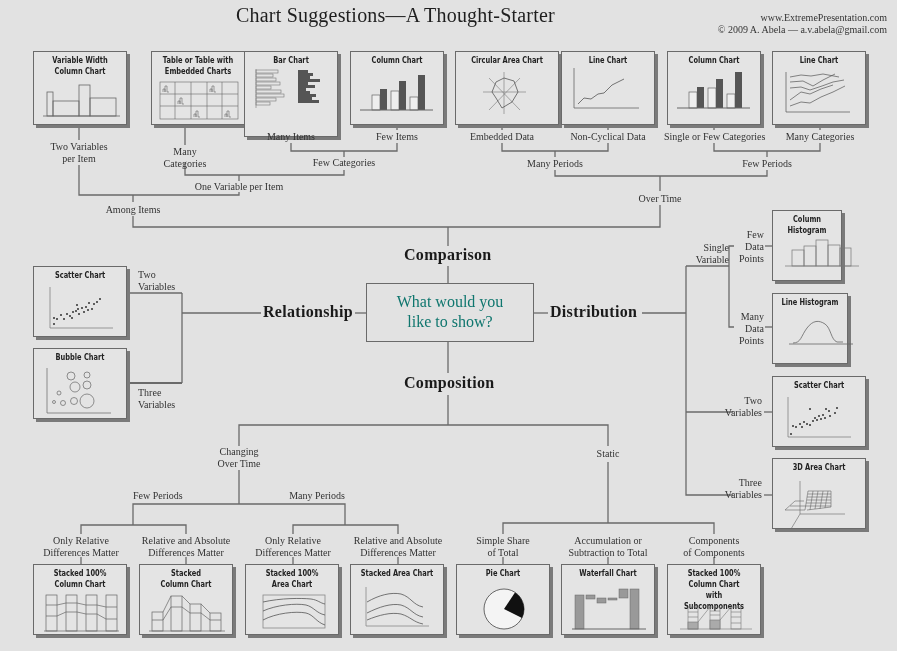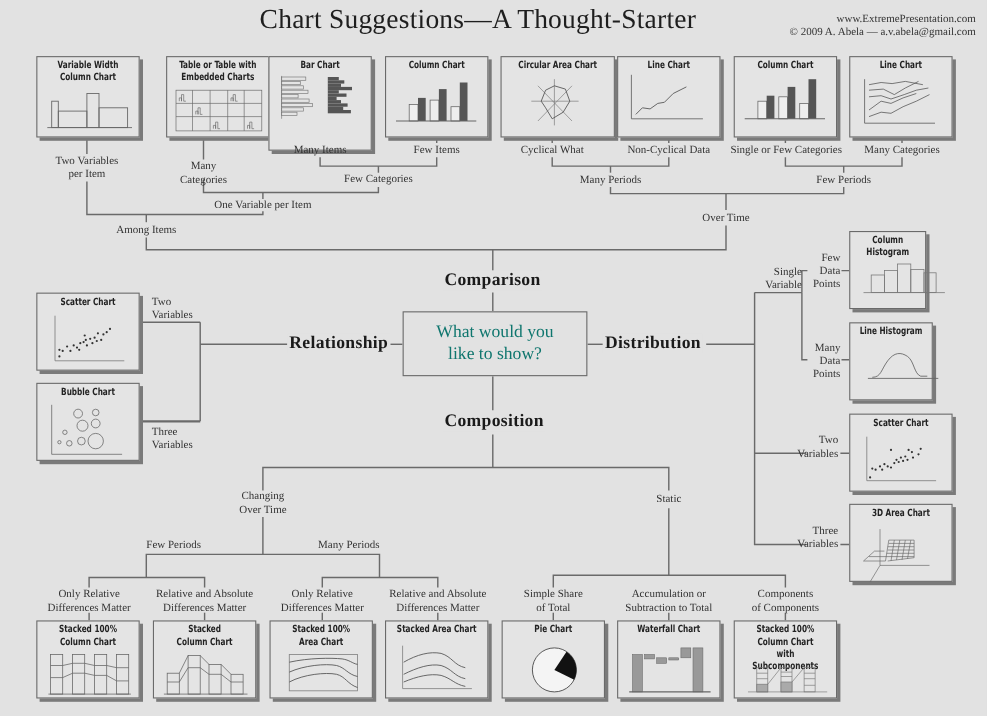--- a/index.html
+++ b/index.html
@@ -1,20 +1,20 @@
 <!DOCTYPE html>
 <html><head>
 <meta charset="utf-8">
 <style>
   html, body { margin:0; padding:0; }
   body { width:897px; height:651px; background:#e2e2e2; position:relative; overflow:hidden;
          font-family:"Liberation Serif","DejaVu Serif",serif; color:#333; }
   .abs { position:absolute; }
   #lines { position:absolute; left:0; top:0; width:897px; height:651px; }
-  .title { left:236px; top:4px; font-size:25px; color:#1e1e1e; white-space:nowrap; letter-spacing:0.2px; }
+  .title { left:236px; top:4px; font-size:20px; color:#1e1e1e; white-space:nowrap; letter-spacing:0.2px; }
   .credit { right:10px; top:12px; font-size:10px; line-height:12px; text-align:right; color:#333; }
   .box { position:absolute; background:#e4e4e4; border:1px solid #6a6a6a;
          box-shadow:3px 3px 0 #7a7a7a; box-sizing:border-box; }
   .box .bt { position:absolute; left:0; right:0; top:3px; text-align:center;
              font-family:"DejaVu Sans Condensed","DejaVu Sans",sans-serif; font-weight:bold;
              font-size:9px; line-height:11px; color:#222; transform:scaleX(0.82); }
   .box svg { position:absolute; left:0; top:0; }
   .lbl { position:absolute; font-size:10px; line-height:12px; color:#333; white-space:nowrap; text-align:center; }
   .lbl.r { text-align:right; }
   .lbl.l { text-align:left; }
@@ -237,21 +237,21 @@
   </div>
 <div class="lbl" style="left:155px;top:146px;width:60px;">
     <div>Many</div>
     <div>Categories</div>
   </div>
 <div class="lbl" style="left:258px;top:131px;width:66px;">Many Items</div>
 <div class="lbl" style="left:370px;top:131px;width:54px;">Few Items</div>
 <div class="lbl" style="left:304px;top:157px;width:80px;">Few Categories</div>
 <div class="lbl" style="left:189px;top:181px;width:100px;">One Variable per Item</div>
 <div class="lbl" style="left:102px;top:204px;width:62px;">Among Items</div>
-<div class="lbl" style="left:468px;top:131px;width:68px;">Cyclical What</div>
+<div class="lbl" style="left:468px;top:131px;width:68px;">Embedded Data</div>
 <div class="lbl" style="left:565px;top:131px;width:86px;">Non-Cyclical Data</div>
 <div class="lbl" style="left:664px;top:131px;width:100px;">Single or Few Categories</div>
 <div class="lbl" style="left:780px;top:131px;width:80px;">Many Categories</div>
 <div class="lbl" style="left:521px;top:158px;width:68px;">Many Periods</div>
 <div class="lbl" style="left:736px;top:158px;width:62px;">Few Periods</div>
 <div class="lbl" style="left:632px;top:193px;width:56px;">Over Time</div>
 
 <div class="cat" style="left:402px;top:246px;">Comparison</div>
 <div class="cat" style="left:261px;top:303px;">Relationship</div>
 <div class="cat" style="left:548px;top:303px;">Distribution</div>

